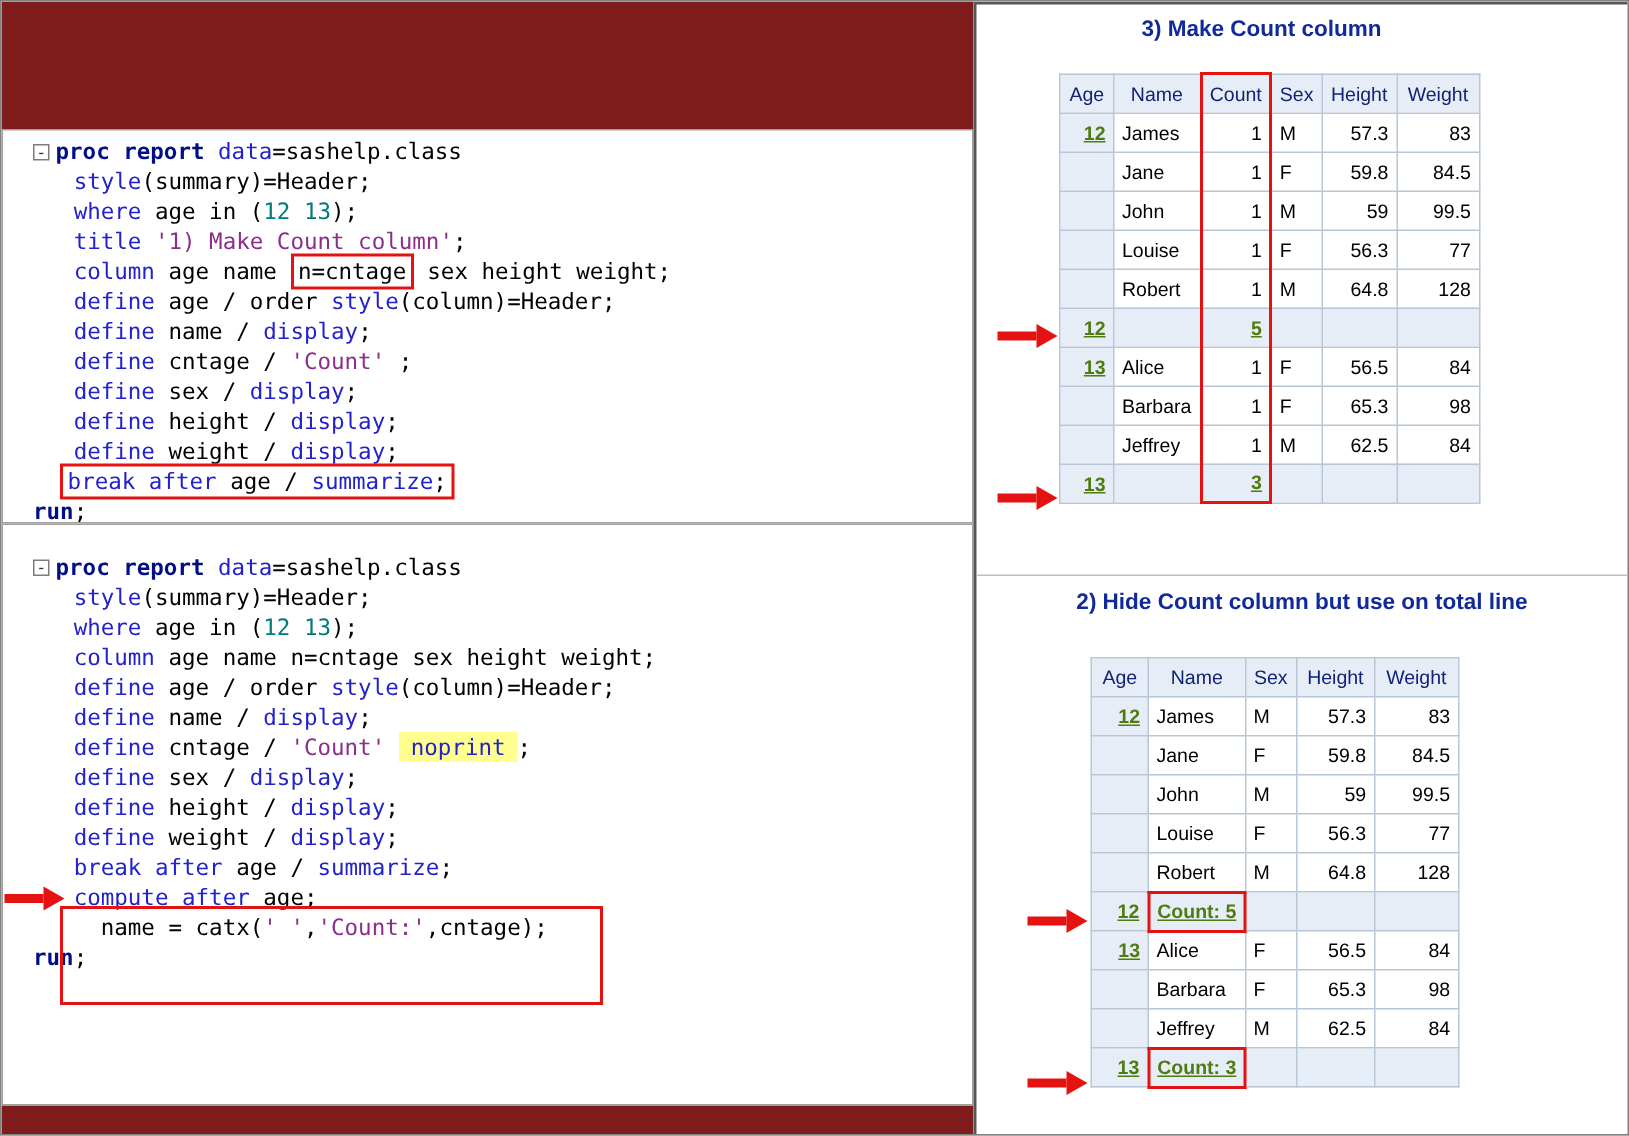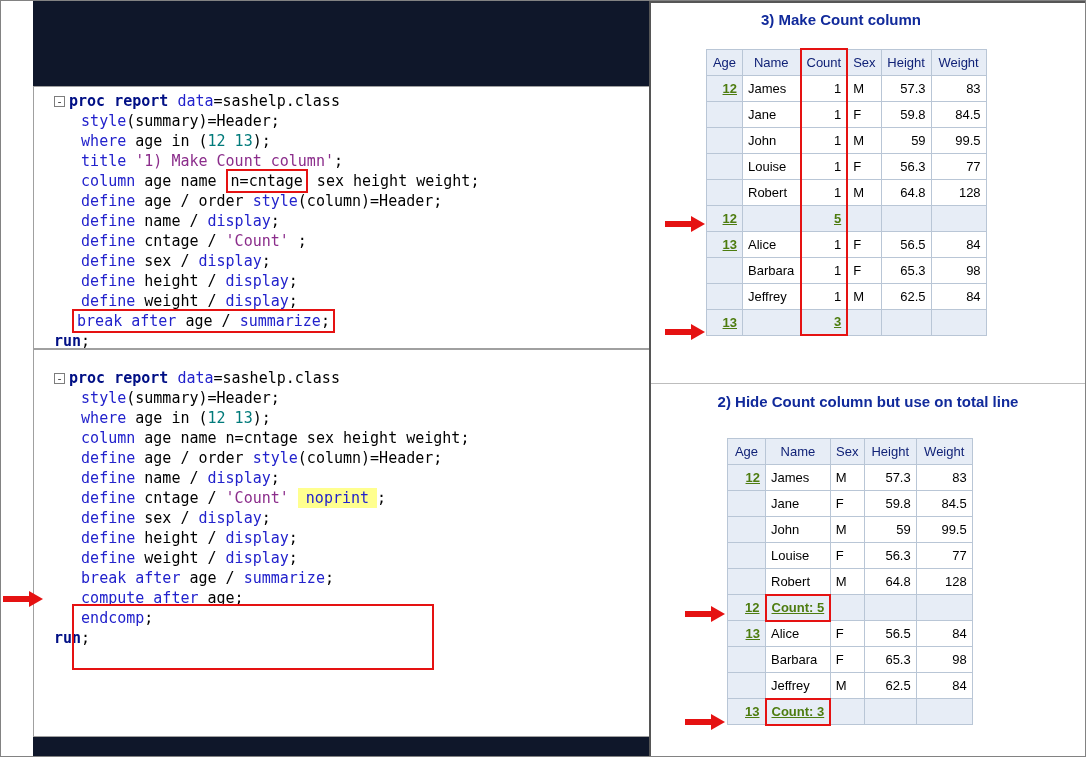--- a/index.html
+++ b/index.html
@@ -4,21 +4,21 @@
 <style>
   * { box-sizing: border-box; }
   body { margin:0; background:#ffffff; }
   .screen {
     position:relative; width:1086px; height:757px;
     border:1px solid #828282; background:#fff; overflow:hidden;
     font-family:"Liberation Sans", sans-serif;
   }
 
   
-  .left-pane { position:absolute; left:0; top:0; width:648px; height:757px; background:#0f172a;margin-left:32px; }
+  .left-pane { position:absolute; left:0; top:0; width:648px; height:757px; background:#7f1d1d; }
   .code-box {
     position:absolute; left:0; width:648px; background:#fff;
     border:1px solid #a0a0a0;
     font-family:"DejaVu Sans Mono", monospace;
     font-size:15px; line-height:20px; color:#000;
     overflow:hidden;
   }
   #codeblock0 { top:85px;  height:263px; padding:4px 0 0 20px; }
   #codeblock1 { top:348px; height:388px; padding:18px 0 0 20px; position:absolute; }
   .code-line { white-space:pre; height:20px; }
@@ -108,21 +108,21 @@
         <div class="code-line"><span class="tok-txt">   </span><span class="tok-kw">where</span><span class="tok-txt"> age in (</span><span class="tok-num">12 13</span><span class="tok-txt">);</span></div>
         <div class="code-line"><span class="tok-txt">   </span><span class="tok-kw">column</span><span class="tok-txt"> age name n=cntage sex height weight;</span></div>
         <div class="code-line"><span class="tok-txt">   </span><span class="tok-kw">define</span><span class="tok-txt"> age / order </span><span class="tok-kw">style</span><span class="tok-txt">(column)=Header;</span></div>
         <div class="code-line"><span class="tok-txt">   </span><span class="tok-kw">define</span><span class="tok-txt"> name / </span><span class="tok-kw">display</span><span class="tok-txt">;</span></div>
         <div class="code-line"><span class="tok-txt">   </span><span class="tok-kw">define</span><span class="tok-txt"> cntage / </span><span class="tok-str">'Count'</span><span class="tok-txt"> </span><span class="tok-hl">noprint</span><span class="tok-txt">;</span></div>
         <div class="code-line"><span class="tok-txt">   </span><span class="tok-kw">define</span><span class="tok-txt"> sex / </span><span class="tok-kw">display</span><span class="tok-txt">;</span></div>
         <div class="code-line"><span class="tok-txt">   </span><span class="tok-kw">define</span><span class="tok-txt"> height / </span><span class="tok-kw">display</span><span class="tok-txt">;</span></div>
         <div class="code-line"><span class="tok-txt">   </span><span class="tok-kw">define</span><span class="tok-txt"> weight / </span><span class="tok-kw">display</span><span class="tok-txt">;</span></div>
         <div class="code-line"><span class="tok-txt">   </span><span class="tok-kw">break after</span><span class="tok-txt"> age / </span><span class="tok-kw">summarize</span><span class="tok-txt">;</span></div>
         <div class="code-line"><span class="tok-txt">   </span><span class="tok-kw">compute after</span><span class="tok-txt"> age;</span></div>
-        <div class="code-line"><span class="tok-txt">   </span><span class="tok-kw">endcomp</span><span class="tok-txt">;</span></div>
+        <div class="code-line"><span class="tok-txt">     name = catx(</span><span class="tok-str">' '</span><span class="tok-txt">,</span><span class="tok-str">'Count:'</span><span class="tok-txt">,cntage);</span></div>
         <div class="code-line"><span class="tok-proc">run</span><span class="tok-txt">;</span></div>
       </div>
   </div>
 
   <div class="arrow" id="arr0">
     <span class="shaft"></span>
     <span class="head"></span>
   </div>
 
   <div class="right-pane">

